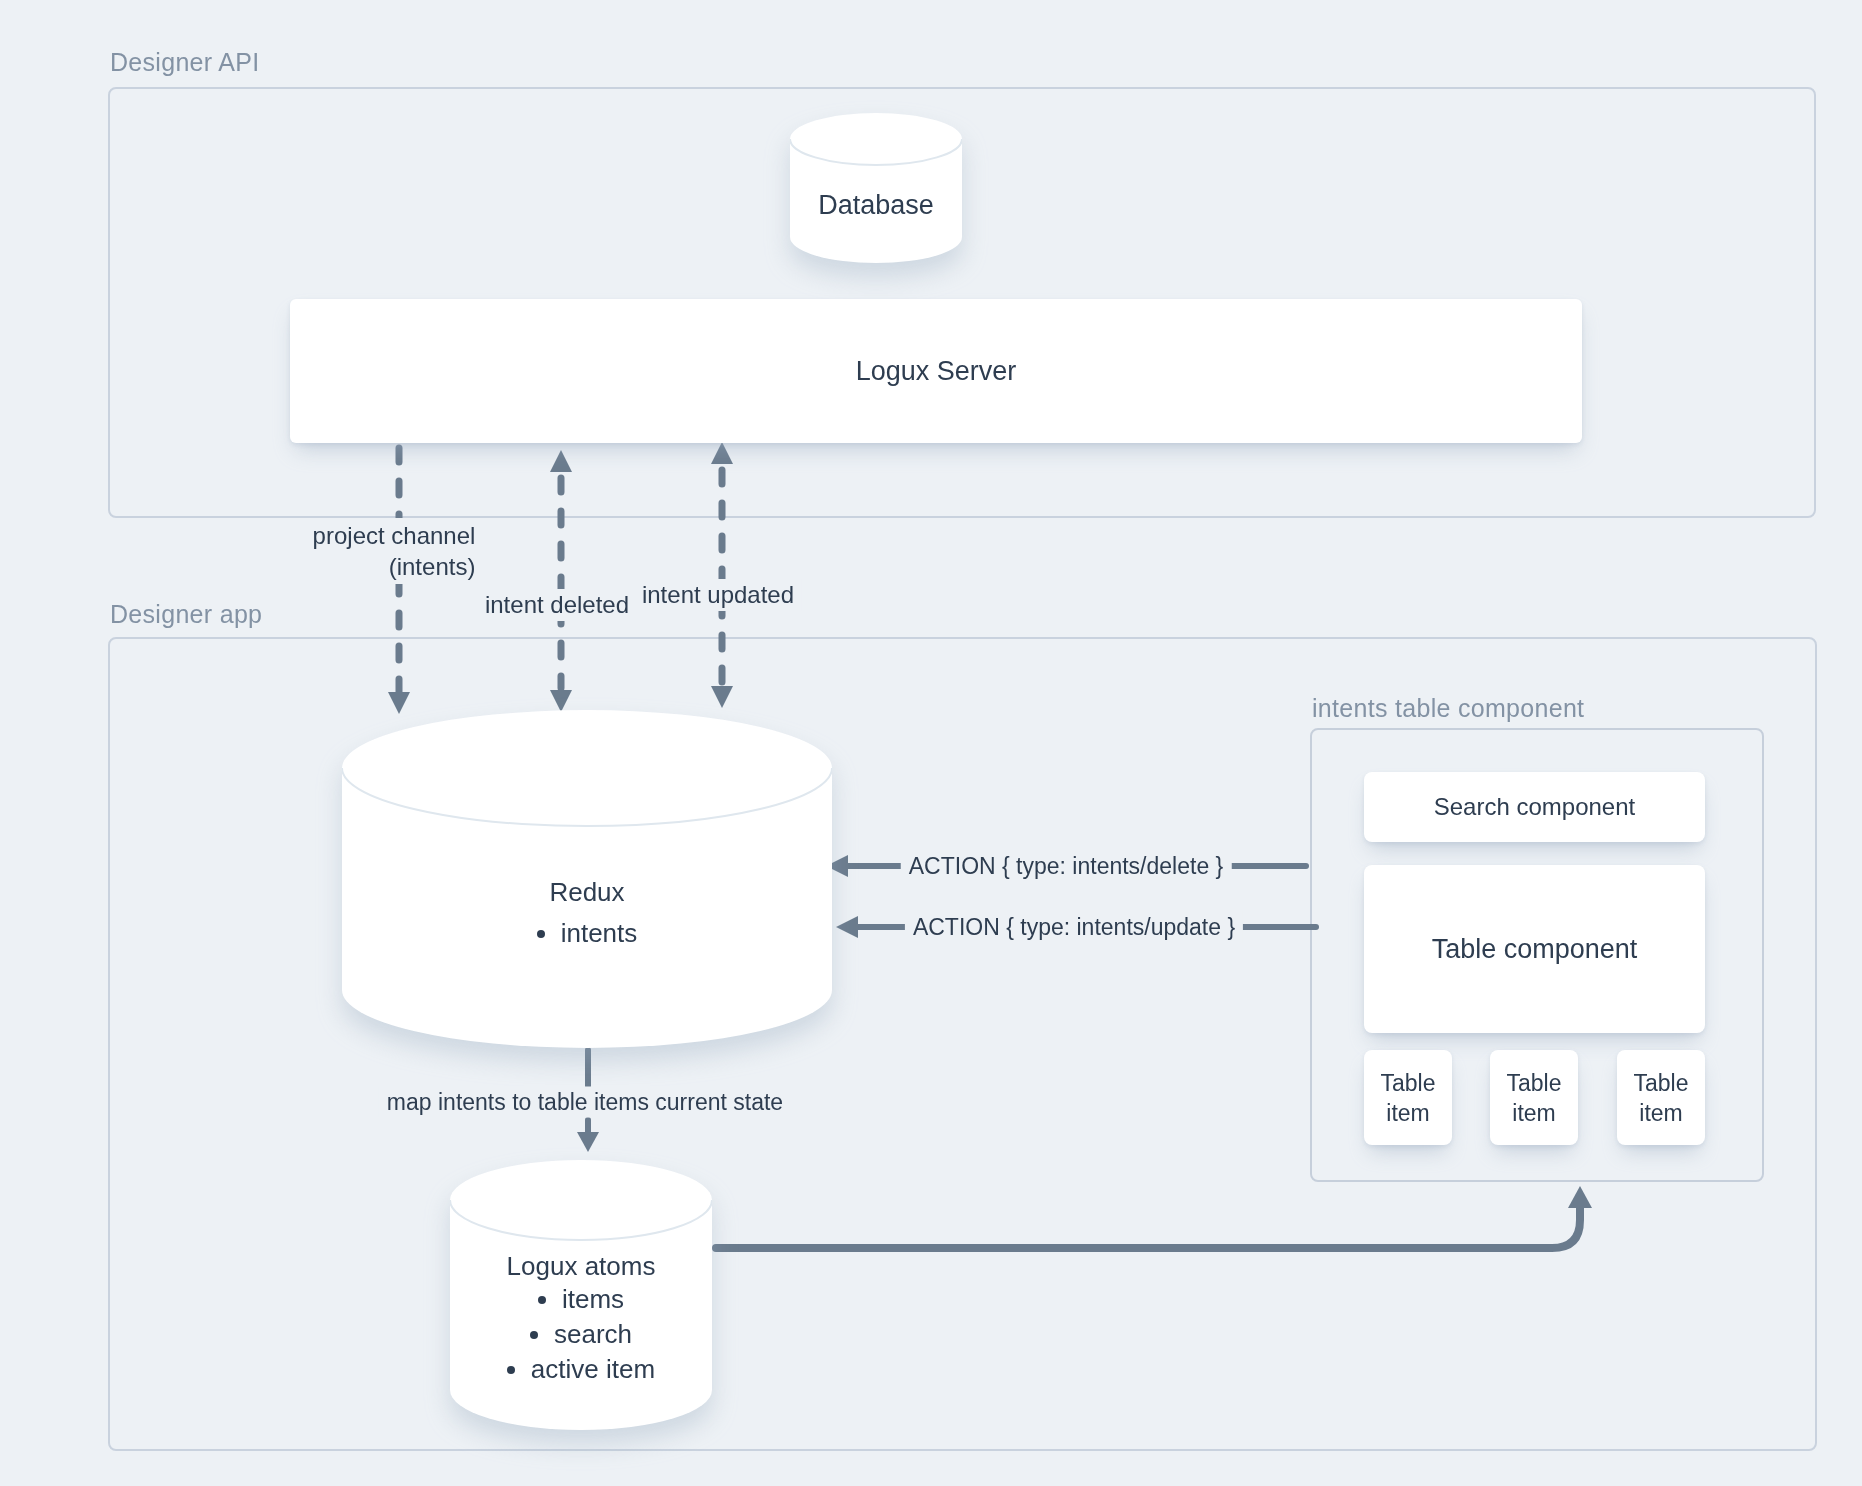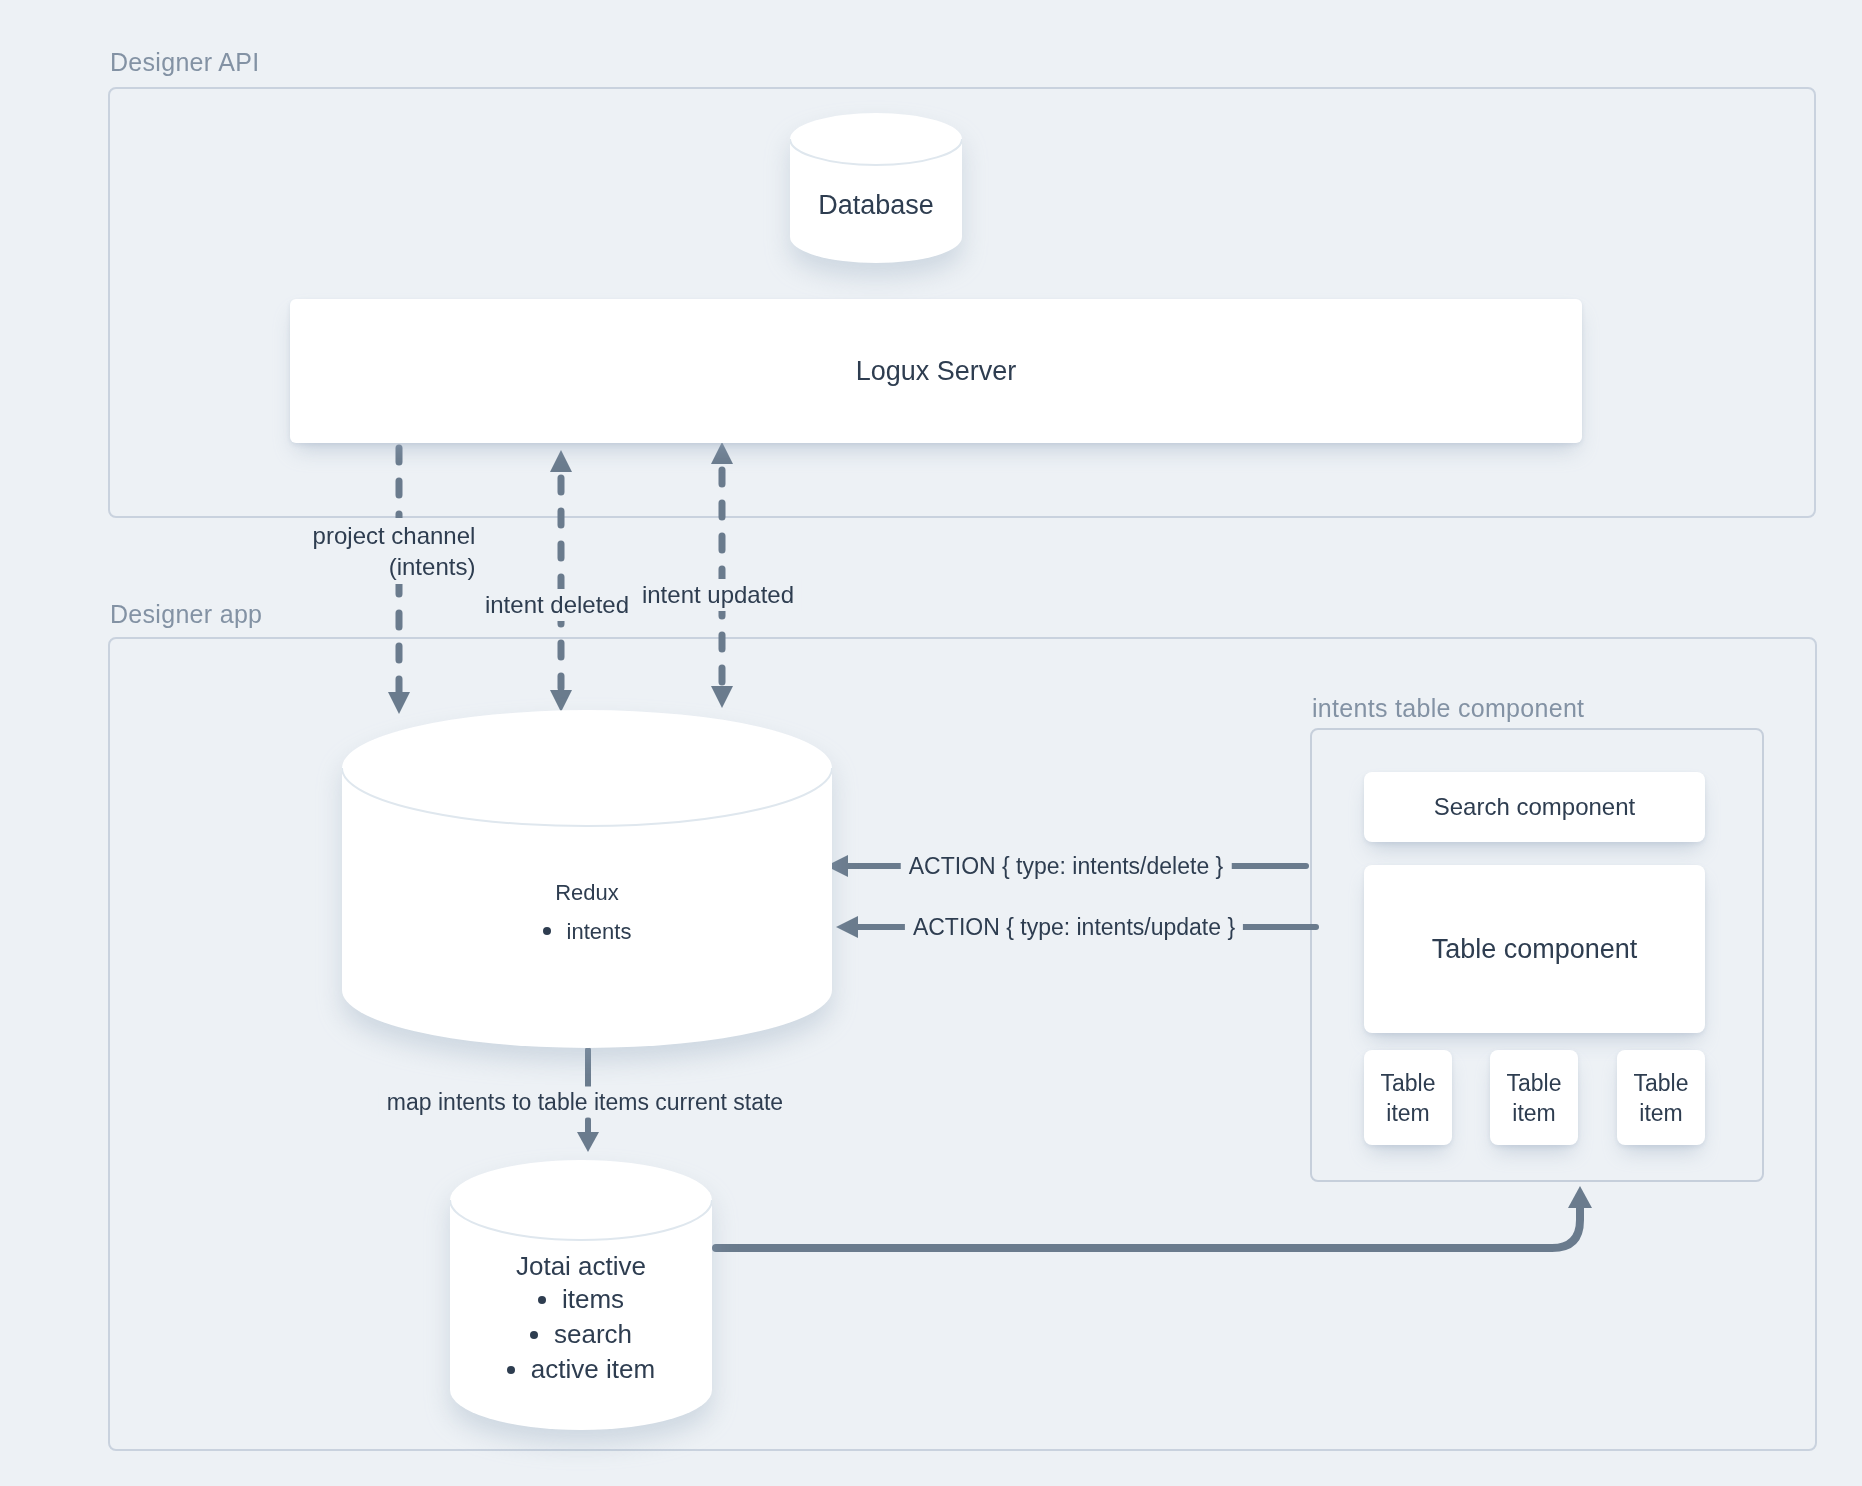--- a/index.html
+++ b/index.html
@@ -36,21 +36,21 @@
 
   
   .cyl{position:absolute;}
   .cyl svg{position:absolute;left:0;top:0;filter:drop-shadow(0 14px 12px rgba(150,168,190,.35));}
   .cyl-rim{fill:none;stroke:#dfe7ee;stroke-width:2;}
   .cyl-text{position:absolute;left:0;top:0;width:100%;height:100%;display:flex;flex-direction:column;
             align-items:center;justify-content:center;text-align:center;}
   #cyl-database{left:790px;top:113px;width:172px;height:150px;}
   #cyl-database .cyl-text{padding-top:34px;box-sizing:border-box;font-size:27px;font-weight:500;}
   #cyl-redux{left:342px;top:710px;width:490px;height:338px;}
-  #cyl-redux .cyl-text{padding-top:70px;box-sizing:border-box;font-size:22px;font-weight:500;}
+  #cyl-redux .cyl-text{padding-top:70px;box-sizing:border-box;font-size:26px;font-weight:500;}
   #cyl-jotai{left:450px;top:1160px;width:262px;height:270px;}
   #cyl-jotai .cyl-text{padding-top:48px;box-sizing:border-box;font-size:26px;font-weight:500;}
   .cyl-title{margin-bottom:8px;}
   .cyl-item{display:flex;align-items:center;justify-content:center;line-height:35px;}
   .dot{width:8px;height:8px;border-radius:50%;background:#2e3d50;margin-right:16px;flex:none;}
 
   
   .edge-label{position:absolute;font-size:24px;font-weight:500;color:#2e3d50;background:#edf1f5;
               padding:2px 8px;text-align:right;white-space:nowrap;}
   #lbl-project{left:394px;top:518px;transform:translateX(-50%);line-height:31px;}
@@ -127,21 +127,21 @@
       </div>
     </div>
   </div>
 
   <div class="cyl" id="cyl-jotai">
     <svg width="262" height="270" viewBox="0 0 262 270">
       <path d="M0,40 V230 A131,40 0 0 0 262,230 V40 A131,40 0 0 0 0,40 Z" fill="#ffffff"></path>
       <path class="cyl-rim" d="M0,40 A131,40 0 0 0 262,40"></path>
     </svg>
     <div class="cyl-text">
-      <div class="cyl-title" style="margin-bottom:0;">Jotai active</div>
+      <div class="cyl-title" style="margin-bottom:0;">Logux atoms</div>
       <div class="cyl-item">
         <span class="dot"></span>
         <span>items</span>
       </div>
       <div class="cyl-item">
         <span class="dot"></span>
         <span>search</span>
       </div>
       <div class="cyl-item">
         <span class="dot"></span>

